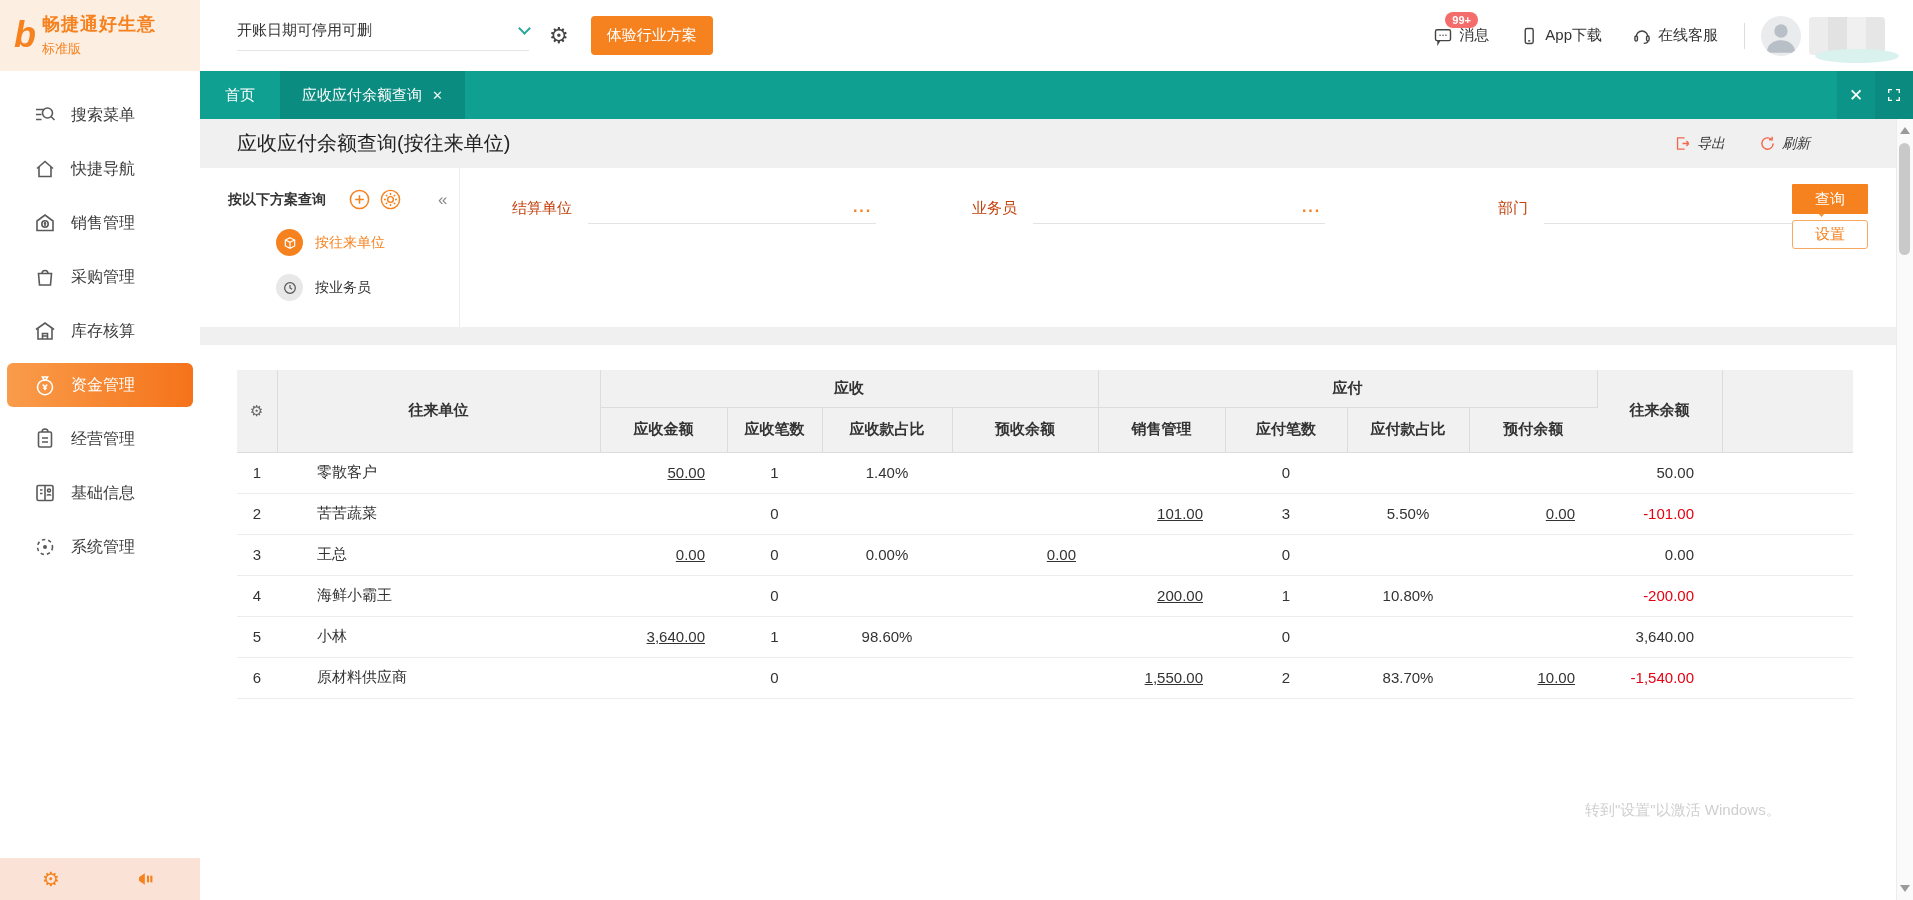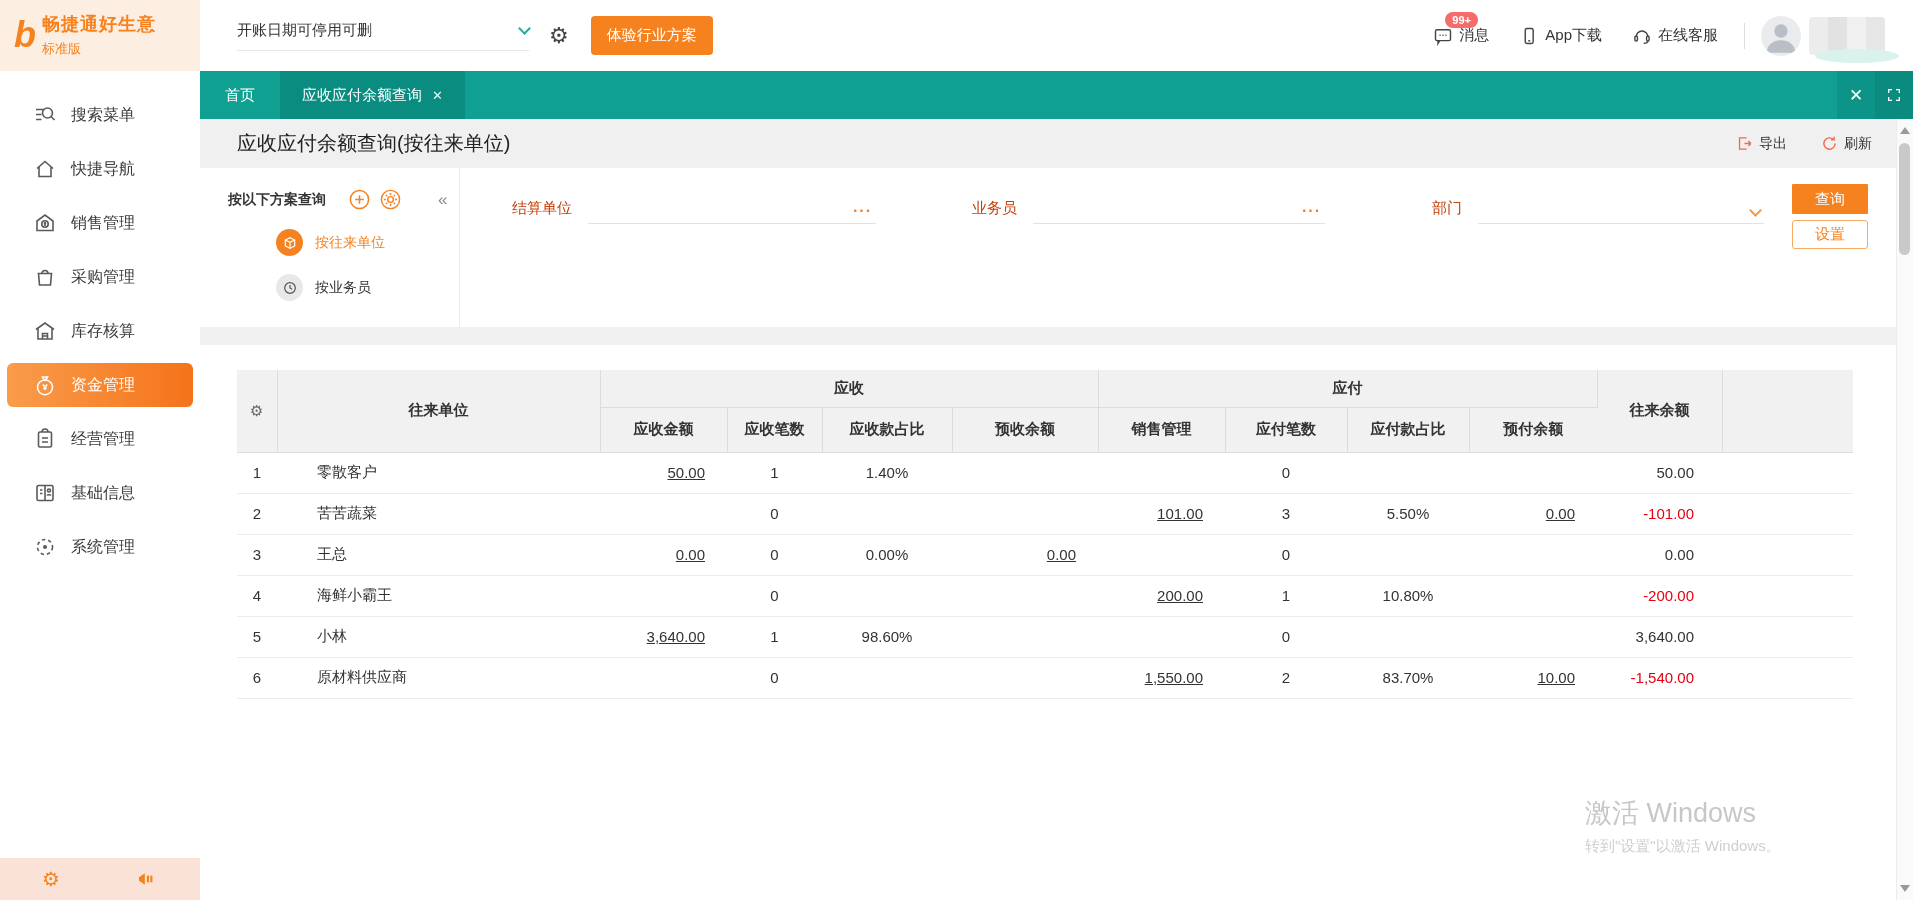--- a/index.html
+++ b/index.html
@@ -50,21 +50,21 @@
   .tab-active { background:#0b8c80; display:flex; align-items:center; padding:0 22px; color:#fff; font-size:15px; cursor:pointer;justify-content:center; }
   .tab-close-x { margin-left:10px; font-size:13px; opacity:.9; cursor:pointer; }
   .tab-right { margin-left:auto; display:flex; }
   .tab-winbtn { width:38px; display:flex; align-items:center; justify-content:center; color:#fff; cursor:pointer; }
   .tab-winbtn.closebg { background:#0d9488; font-size:17px; }
   .tab-winbtn.fullbg { background:#0b8a7f; }
 
   
   .page-header { position:absolute; left:200px; top:119px; width:1696px; height:49px; background:#f0f0f0; display:flex; align-items:center; }
   .page-title { margin-left:37px; font-size:20px; color:#222; }
-  .ph-actions { margin-left:auto; display:flex; align-items:center; margin-right:24px; }
+  .ph-actions { margin-left:auto; display:flex; align-items:center; margin-right:86px;font-style:italic; }
   .ph-action { display:flex; align-items:center; margin-left:34px; cursor:pointer; }
   .ph-action .pha-icon { width:17px; height:17px; margin-right:6px; color:#f4664a; }
   .ph-action .pha-label { font-size:14px; color:#333; }
 
   
   .filter-card { position:absolute; left:200px; top:168px; width:1696px; height:159px; background:#fff; }
   .plan-panel { position:absolute; left:0; top:0; width:260px; height:100%; border-right:1px solid #ececec; }
   .plan-title-row { display:flex; align-items:center; margin:20px 0 0 28px; }
   .plan-title { font-size:14px; font-weight:bold; color:#333; }
   .icon-circle { width:23px; height:23px; color:#f6821f; cursor:pointer; }
@@ -75,21 +75,21 @@
   .plan-item .pi-icon { width:27px; height:27px; border-radius:50%; display:flex; align-items:center; justify-content:center; margin-right:12px; }
   .plan-item.active .pi-icon { background:#f6821f; color:#fff; }
   .plan-item .pi-icon.gray { background:#e8e8e8; color:#555; }
   .plan-item .pi-label { font-size:14px; color:#333; }
   .plan-item.active .pi-label { color:#f6821f; }
   .field { position:absolute; top:28px; display:flex; align-items:flex-end; }
   .field .f-label { font-size:15px; color:#c2410c; padding-bottom:6px; }
   .f-line { border-bottom:1px solid #e3e3e3; height:28px; position:relative; margin-left:16px; cursor:text; }
   .f1 { left:312px; } .f1 .f-line { width:288px; }
   .f2 { left:772px; } .f2 .f-line { width:292px; }
-  .f3 { left:1232px; } .f3 .f-line { width:286px; }
+  .f3 { left:1298px; } .f3 .f-line { width:286px; }
   .dots-btn { position:absolute; right:4px; bottom:4px; color:#f6821f; font-size:16px; font-weight:bold; letter-spacing:1px; line-height:1; cursor:pointer; }
   .sel-chev { position:absolute; right:4px; bottom:8px; width:9px; height:9px; border-right:2px solid #f29b3e; border-bottom:2px solid #f29b3e; transform:rotate(45deg); cursor:pointer; }
   .query-btn { position:absolute; left:1592px; top:16px; width:76px; height:30px; background:#f6821f; border:none; border-radius:1px; color:#fff; font-size:15px; cursor:pointer; }
   .settings-btn { position:absolute; left:1592px; top:52px; width:76px; height:29px; background:#fff; border:1px solid #f6a95f; border-radius:3px; color:#f6821f; font-size:15px; cursor:pointer; }
 
   
   .table-card { position:absolute; left:200px; top:345px; width:1696px; height:555px; background:#fff; padding:25px 0 0 37px; }
   table.grid { border-collapse:collapse; table-layout:fixed; width:1616px; }
   .grid th { background:#f1f1f1; border-right:1px solid #dcdcdc; border-bottom:1px solid #dcdcdc; font-size:15px; font-weight:bold; color:#333; text-align:center; }
   .grid th:last-child { border-right:none; }
@@ -510,21 +510,20 @@
           <td class="c-center"><span>83.70%</span></td>
           <td class="c-right"><span class="cell-link">10.00</span></td>
           <td class="c-balance"><span class="neg">-1,540.00</span></td>
           <td></td>
         </tr>
       </tbody>
   </table>
 </div>
 
 <div class="watermark">
-  <div class="wm1">激活 Windows</div>
   <div class="wm2">转到"设置"以激活 Windows。</div>
 </div>
 
 <div class="vscroll">
   <span class="vs-up"></span>
   <span class="vs-thumb"></span>
   <span class="vs-down"></span>
 </div>
 
 </body></html>

